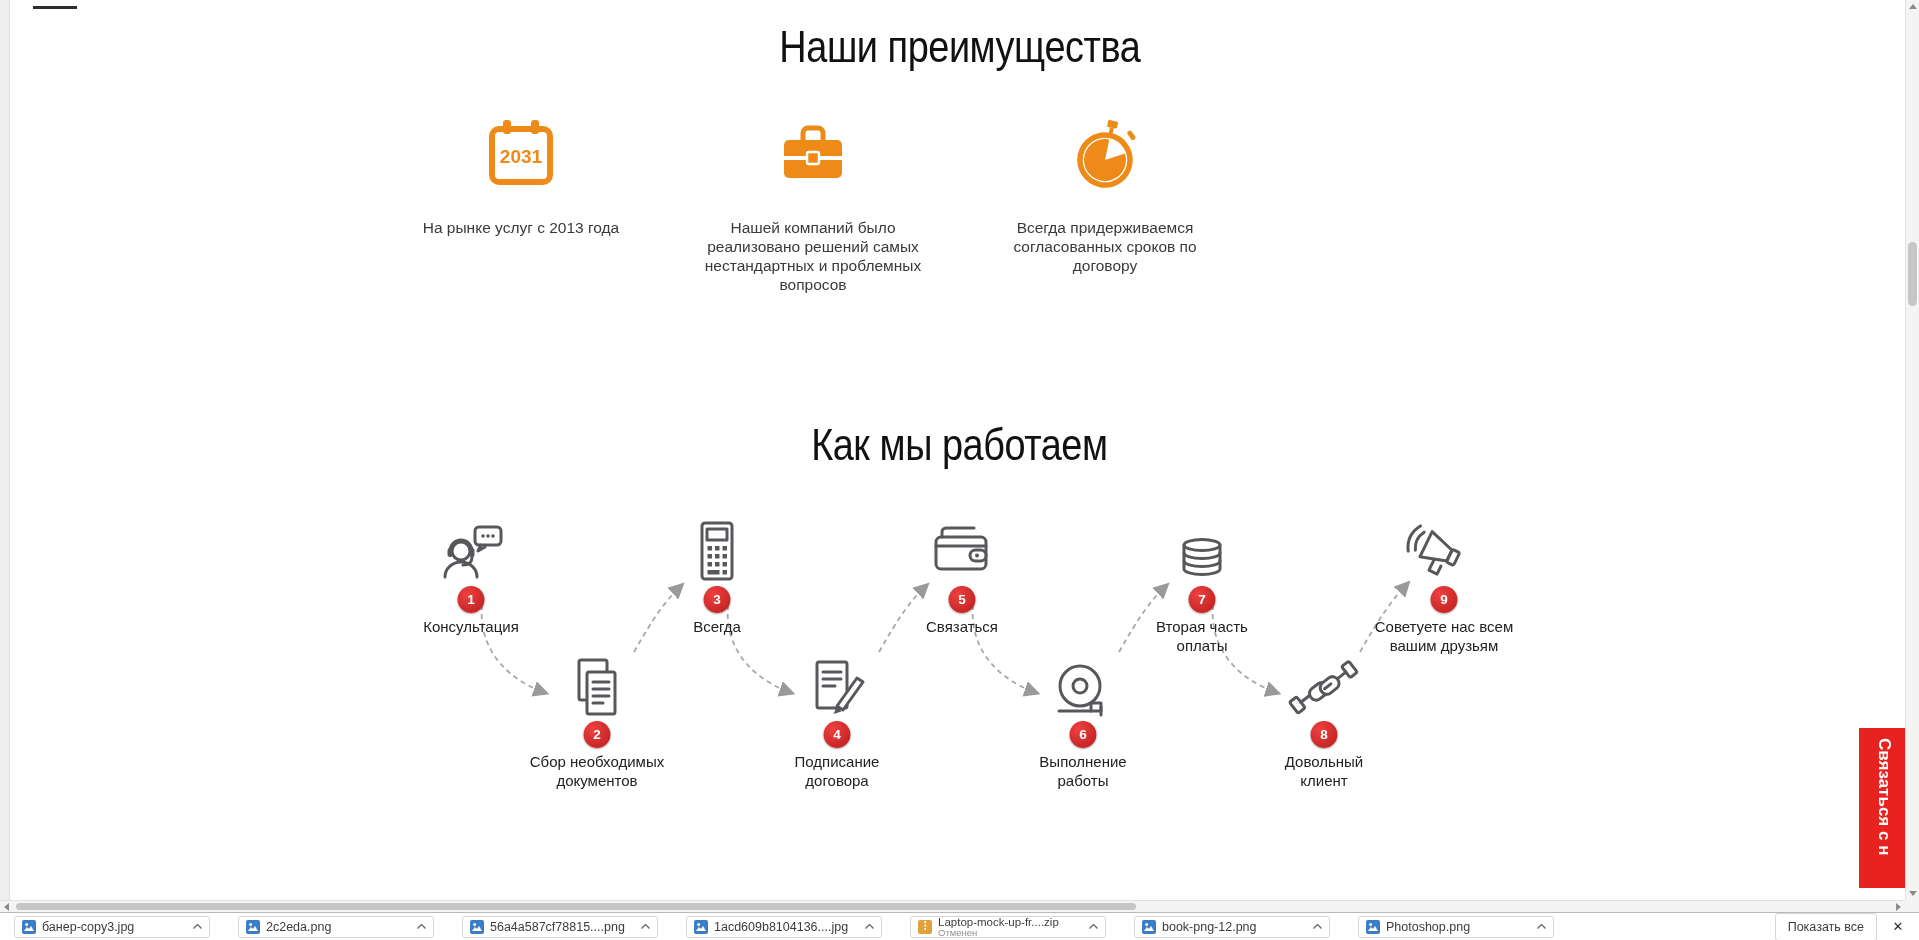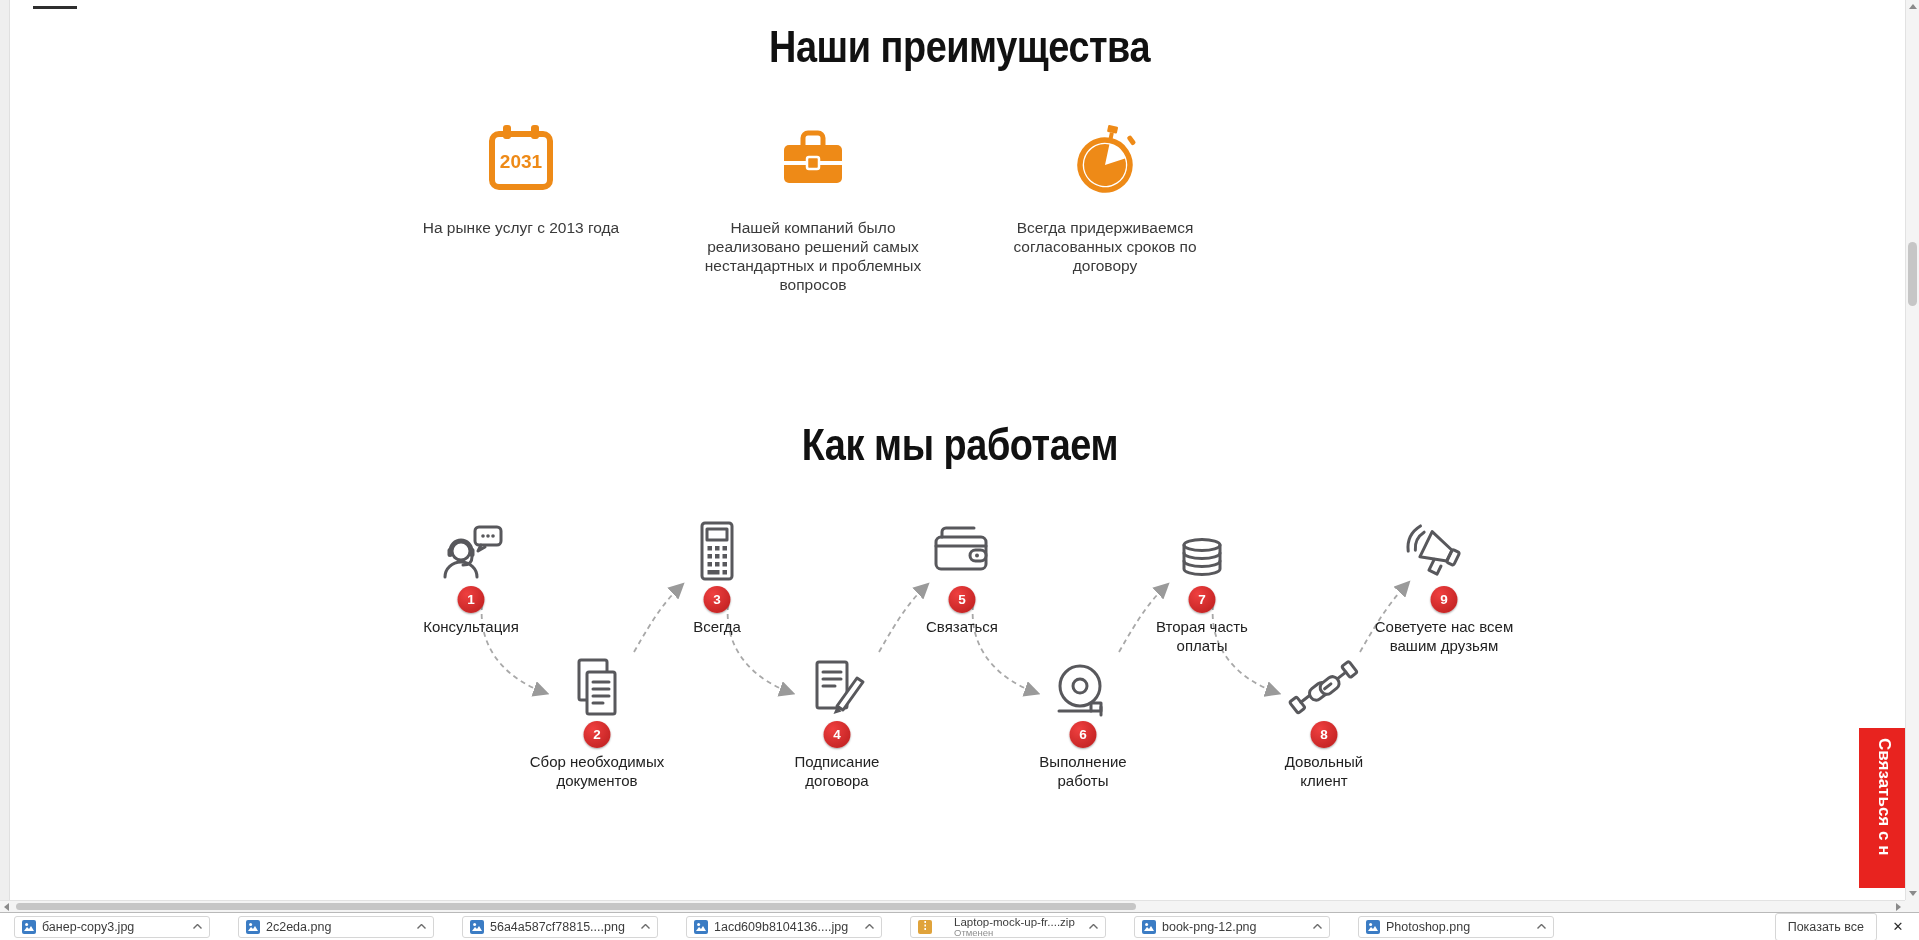--- a/index.html
+++ b/index.html
@@ -4,28 +4,28 @@
 <style>
   html,body{margin:0;padding:0;}
   body{
     width:1919px;height:940px;overflow:hidden;position:relative;
     background:#ffffff;font-family:"Liberation Sans",sans-serif;
   }
   
   .left-strip{position:absolute;left:0;top:0;width:9px;height:900px;background:#efefef;border-right:1px solid #e0e0e0;}
   .top-dash{position:absolute;left:33px;top:6px;width:44px;height:3px;background:#2e2e2e;}
   
-  .sec-title{position:absolute;left:0;width:100%;text-align:center;margin:0;color:#111;font-weight:bold;}
+  .sec-title{position:absolute;left:0;width:100%;text-align:center;margin:0;color:#111;font-weight:normal;}
   .sec-title .cond{display:inline-block;transform:scaleX(.86);transform-origin:center;font-size:44px;letter-spacing:-.5px;}
   .adv-title{top:22px;}
   .work-title{top:420px;}
   
   .adv-row{position:absolute;left:390px;top:118px;width:1138px;display:flex;gap:30px;}
   .adv-item{width:262px;text-align:center;}
-  .adv-item .aicon{height:84px;display:flex;align-items:center;justify-content:center;}
+  .adv-item .aicon{height:84px;display:flex;justify-content:center;}
   .adv-item p{margin:16px auto 0;max-width:248px;font-size:15.5px;line-height:19px;color:#3a3a3a;}
   
   .arrows{position:absolute;left:420px;top:500px;pointer-events:none;}
   .step{position:absolute;width:170px;text-align:center;}
   .step.top{top:513px;} .step.bottom{top:648px;}
   .s1{left:386px}.s2{left:512px}.s3{left:632px}.s4{left:752px}.s5{left:877px}
   .s6{left:998px}.s7{left:1117px}.s8{left:1239px}.s9{left:1359px}
   .icon-wrap{position:relative;height:92px;display:flex;align-items:flex-start;justify-content:center;}
   .badge{
     position:absolute;left:50%;transform:translateX(-50%);bottom:-8px;
@@ -64,21 +64,21 @@
     position:absolute;left:0;bottom:0;width:100%;height:28px;background:#fff;
     border-top:1px solid #b9b9b9;display:flex;align-items:center;
     padding:0 10px 0 14px;box-sizing:border-box;z-index:60;
   }
   .dl-item{
     width:196px;height:22px;box-sizing:border-box;flex:none;
     border:1px solid #d6d6d6;border-radius:3px;background:#fff;
     display:flex;align-items:center;gap:6px;padding:0 7px;margin-right:28px;cursor:pointer;
   }
   .dl-name{flex:1;font-size:12.5px;color:#3c3c3c;white-space:nowrap;overflow:hidden;}
-  .dl-two{flex:1;display:flex;flex-direction:column;overflow:hidden;margin-left:16px;}
+  .dl-two{flex:1;display:flex;flex-direction:column;overflow:hidden;}
   .dl-two .dl-name{font-size:11.5px;line-height:11px;}
   .dl-status{font-size:9.5px;line-height:9px;color:#8f8f8f;white-space:nowrap;overflow:hidden;}
   .dl-chev{flex:none;display:flex;align-items:center;}
   .dl-showall{
     margin-left:auto;height:28px;box-sizing:border-box;border:1px solid #d6d6d6;border-radius:3px;
     background:#fff;display:flex;align-items:center;padding:0 12px;font-size:12.5px;color:#3c3c3c;
     white-space:nowrap;cursor:pointer;margin-right:10px;
   }
   .dl-close{width:22px;height:22px;display:flex;align-items:center;justify-content:center;
     font-size:13px;color:#2b2b2b;cursor:pointer;flex:none;}

